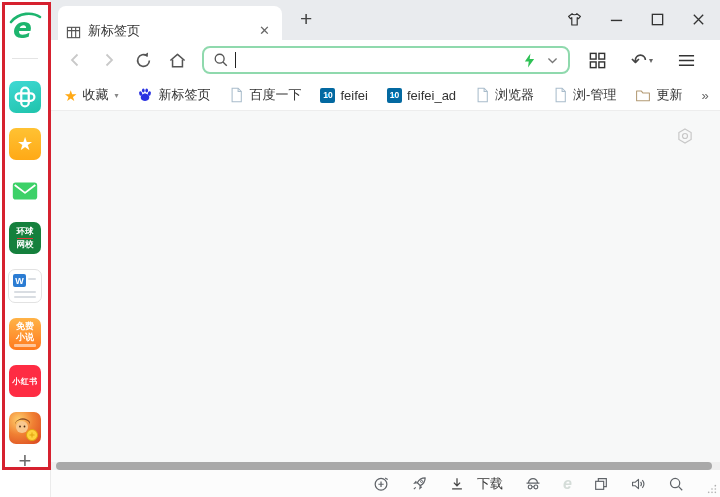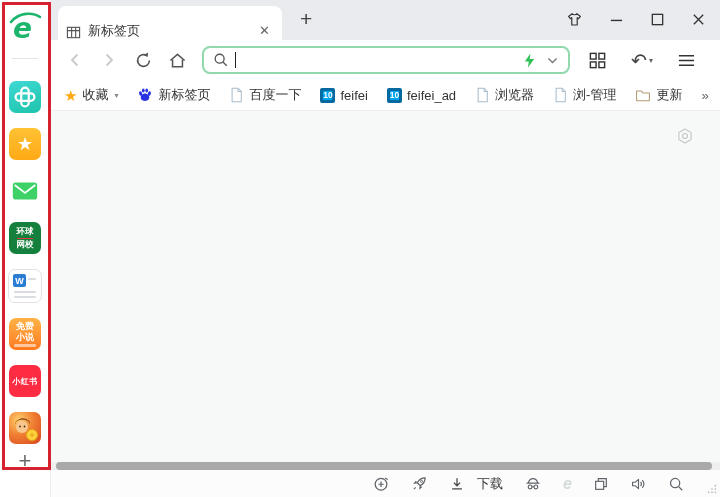--- a/index.html
+++ b/index.html
@@ -53,21 +53,21 @@
   .undo-wrap{display:flex;align-items:center;gap:2px;cursor:pointer}
   .undo-glyph{font-size:19px;color:#444;line-height:1}
   .undo-caret{font-size:8px;color:#666}
 
   
   .bookmarks{position:absolute;left:50px;top:80px;right:0;height:31px;background:#fff;border-bottom:1px solid #ededed;
              display:flex;align-items:center;padding-left:14px;gap:19px;font-size:13px;color:#333;box-sizing:border-box;white-space:nowrap;overflow:hidden}
   .bm-item{display:flex;align-items:center;gap:5px;cursor:pointer;flex:none}
   .bm-star{color:#ffa916;font-size:15px;line-height:1}
   .bm-caret{font-size:8px;color:#888;margin-left:1px}
-  .win10-badge{width:15px;height:15px;background:#00a4ef;border:3px solid #0369a1;border-radius:2px;color:#fff;
+  .win10-badge{width:15px;height:15px;background:#00a4ef;border:6px solid #0369a1;border-radius:2px;color:#fff;
                font-size:8.5px;font-weight:bold;display:flex;align-items:center;justify-content:center;box-sizing:border-box}
   .bm-fade{max-width:56px;overflow:hidden;position:relative}
   .bm-overflow{color:#666;font-size:13px;cursor:pointer}
 
   
   .content{position:absolute;left:50px;top:111px;right:0;bottom:35px;background:#f7f8f8}
   .gear{position:absolute;right:26px;top:16px;cursor:pointer}
 
   
   .hscroll{position:absolute;left:50px;right:0;bottom:27px;height:8px;background:#efefef}

